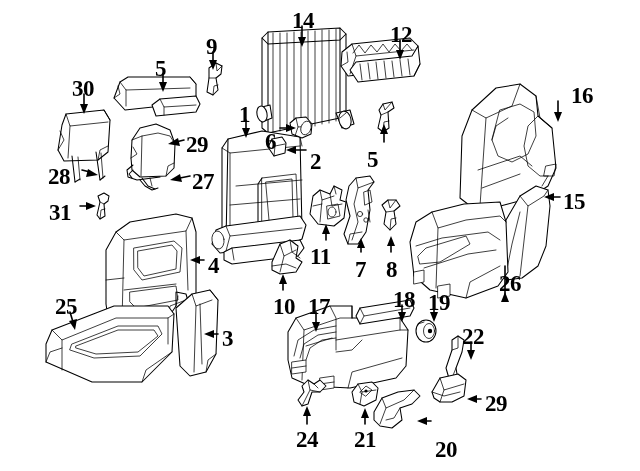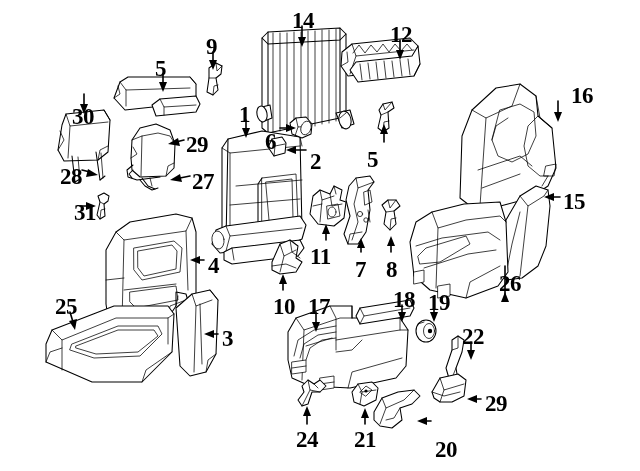--- a/index.html
+++ b/index.html
@@ -469,31 +469,31 @@
       <path class="lead" d="M365,424 L365,416"></path>
       <path class="bk" d="M365,408 L361,418 L369,418 Z"></path>
     </g>
   </svg>
 
   <div id="label-layer">
     <div class="callout" style="left:292px;top:9px;">14</div>
     <div class="callout" style="left:390px;top:23px;">12</div>
     <div class="callout" style="left:206px;top:35px;">9</div>
     <div class="callout" style="left:155px;top:57px;">5</div>
-    <div class="callout" style="left:72px;top:77px;margin-top:28px;">30</div>
+    <div class="callout" style="left:72px;top:77px;">30</div>
     <div class="callout" style="left:523px;top:84px;margin-left:48px;">16</div>
     <div class="callout" style="left:239px;top:103px;">1</div>
     <div class="callout" style="left:265px;top:130px;">6</div>
     <div class="callout" style="left:310px;top:150px;">2</div>
     <div class="callout" style="left:186px;top:133px;">29</div>
     <div class="callout" style="left:367px;top:148px;">5</div>
-    <div class="callout" style="left:60px;top:165px;">28</div>
+    <div class="callout" style="left:48px;top:165px;">28</div>
     <div class="callout" style="left:192px;top:170px;">27</div>
     <div class="callout" style="left:563px;top:190px;">15</div>
-    <div class="callout" style="left:74px;top:201px;">31</div>
+    <div class="callout" style="left:49px;top:201px;">31</div>
     <div class="callout" style="left:310px;top:245px;">11</div>
     <div class="callout" style="left:355px;top:258px;">7</div>
     <div class="callout" style="left:386px;top:258px;">8</div>
     <div class="callout" style="left:208px;top:254px;">4</div>
     <div class="callout" style="left:499px;top:272px;">26</div>
     <div class="callout" style="left:273px;top:295px;">10</div>
     <div class="callout" style="left:308px;top:295px;">17</div>
     <div class="callout" style="left:393px;top:288px;">18</div>
     <div class="callout" style="left:428px;top:291px;">19</div>
     <div class="callout" style="left:55px;top:295px;">25</div>

